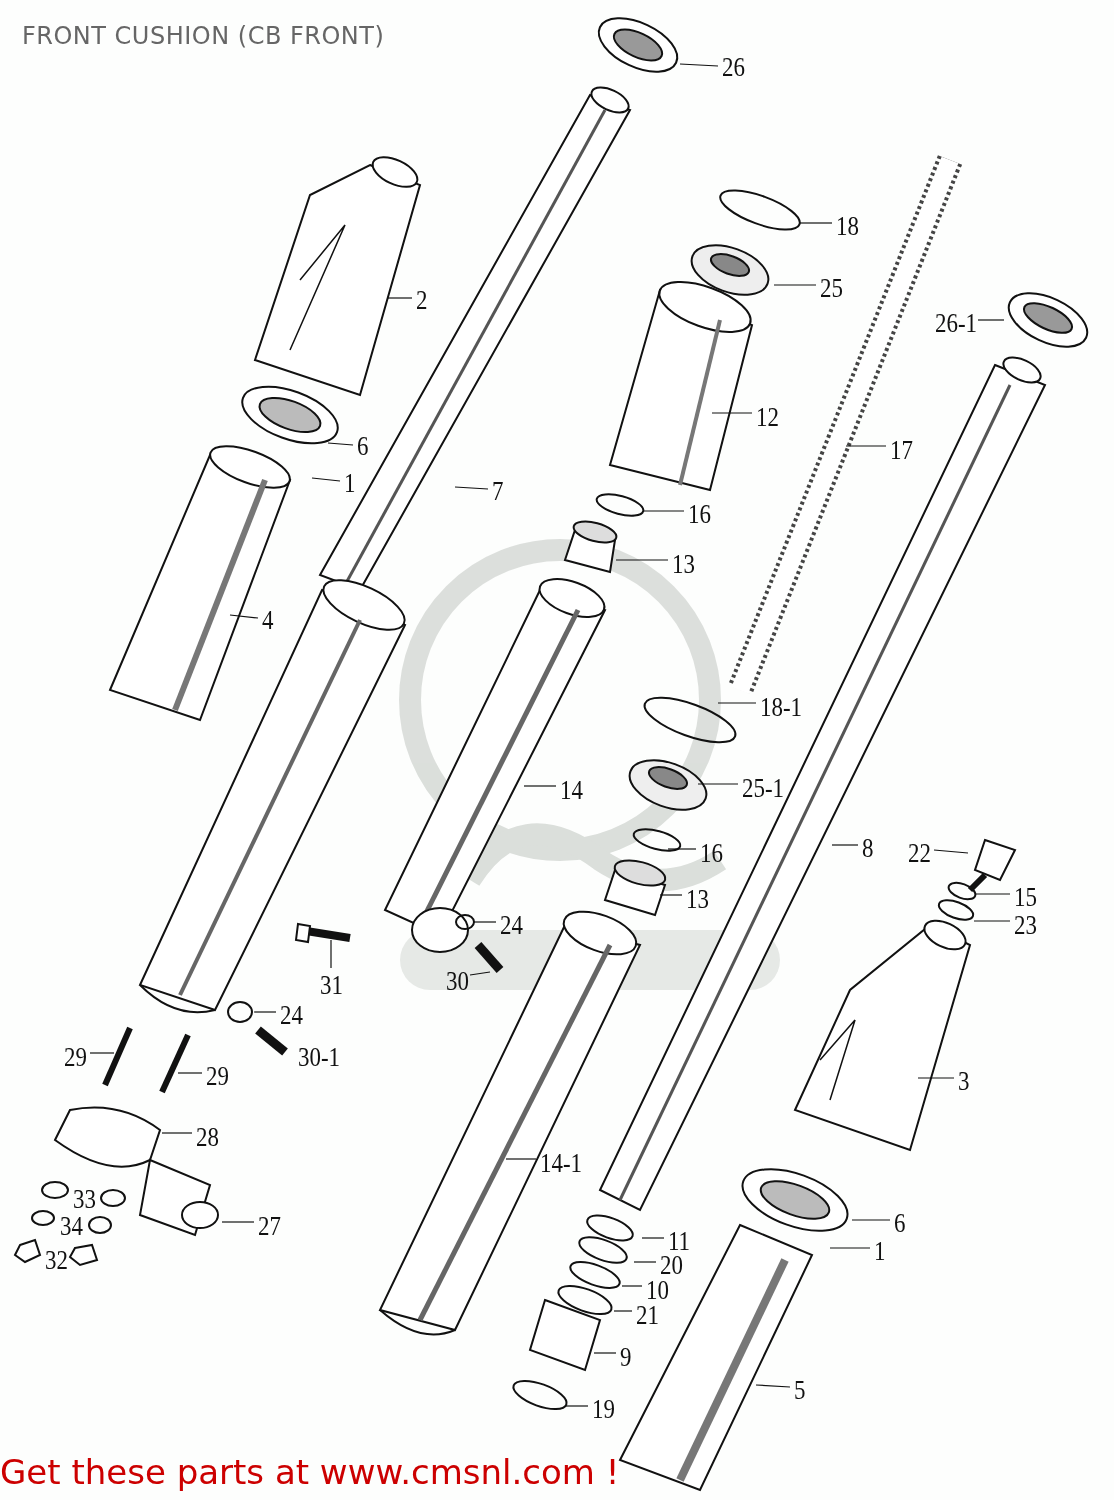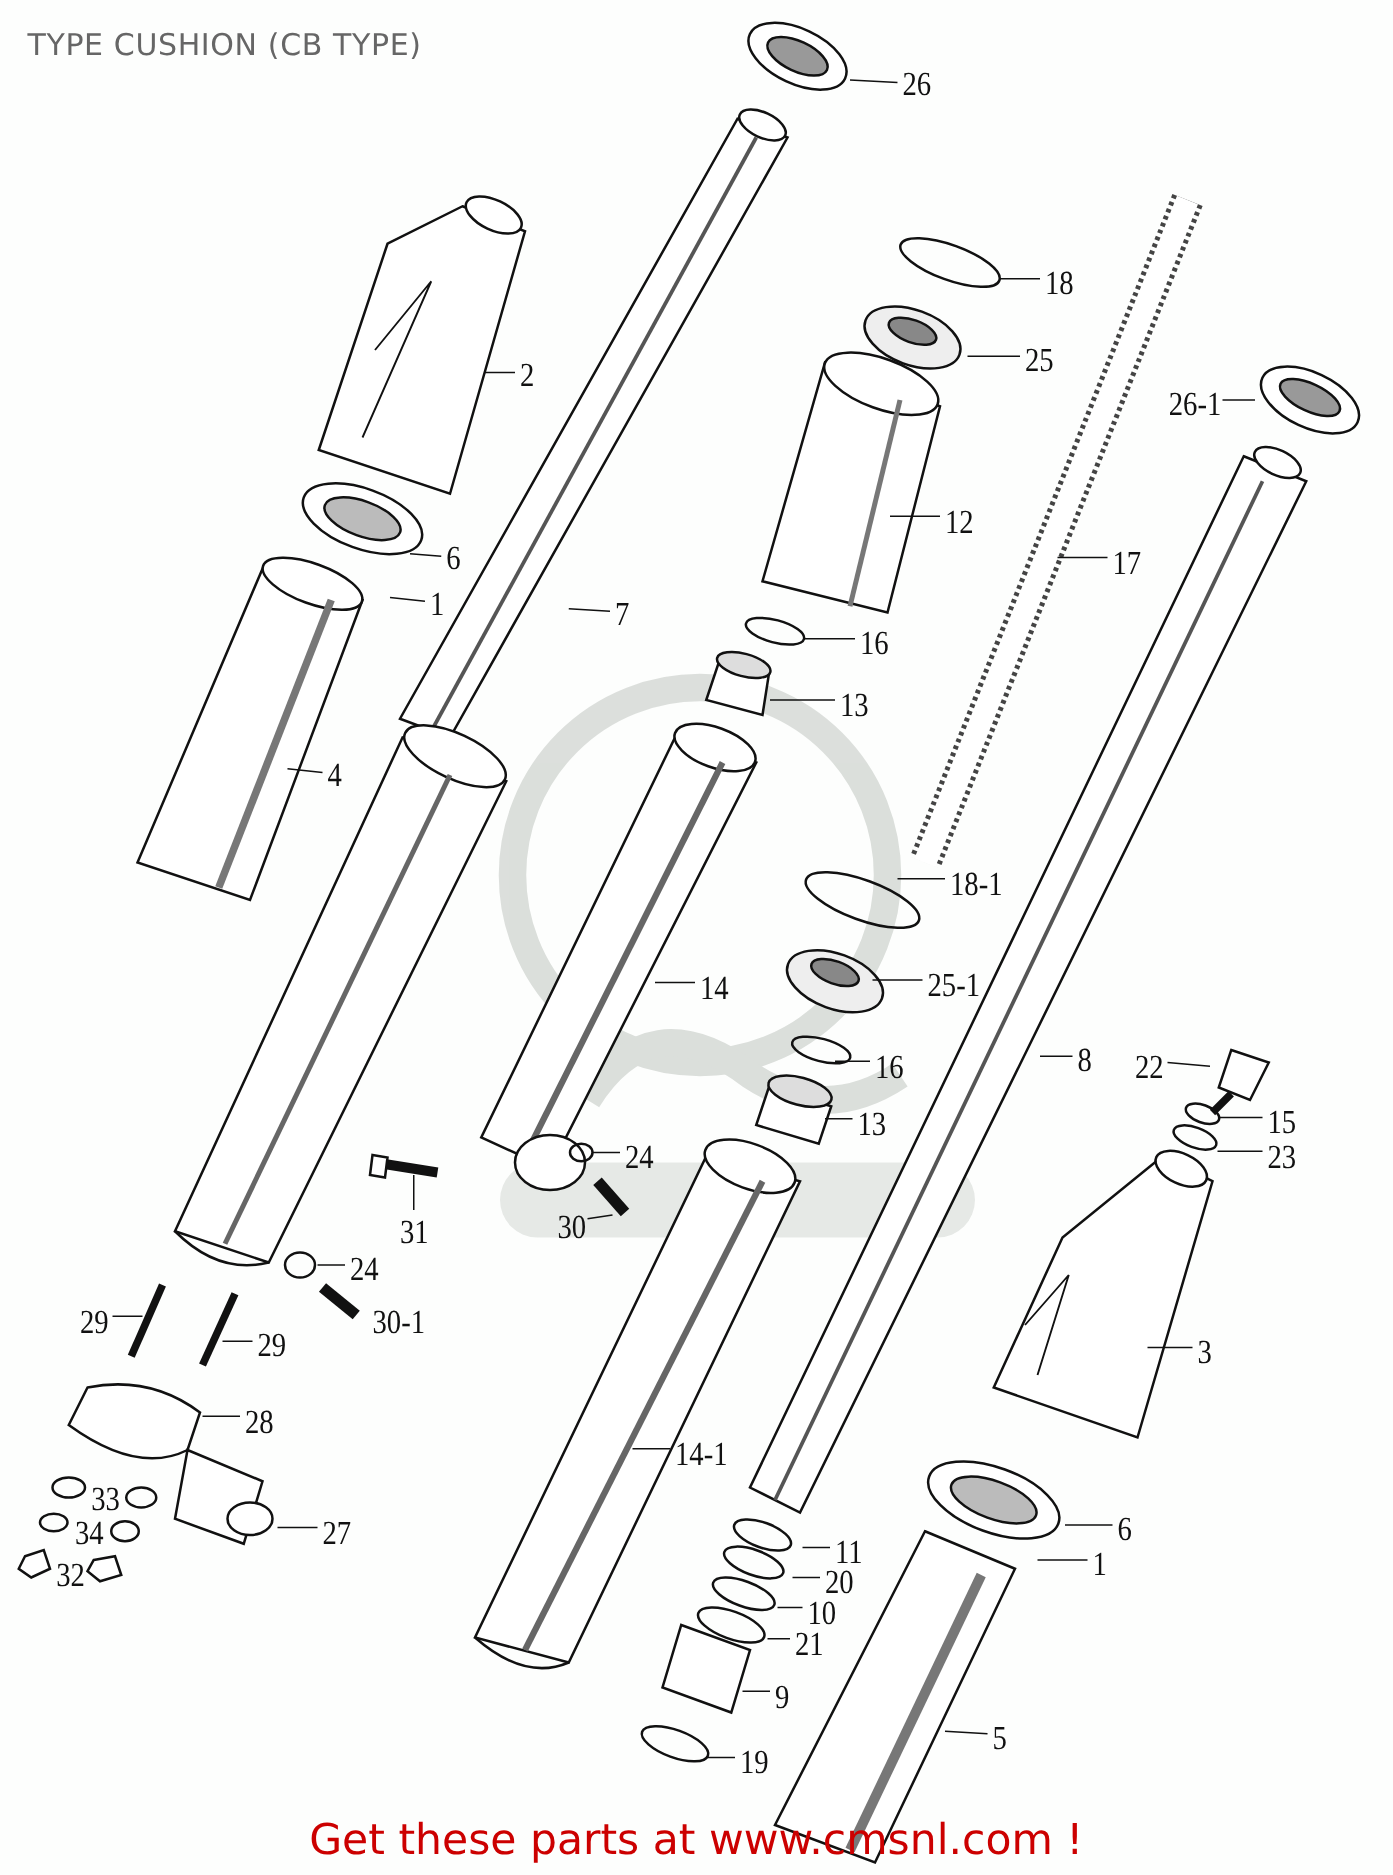--- a/index.html
+++ b/index.html
@@ -1,25 +1,25 @@
 <!DOCTYPE html>
 <html><head>
   <meta charset="utf-8">
   <style>
     html, body { margin: 0; padding: 0; background: #fdfefd; }
     body { width: 1114px; height: 1500px; position: relative; overflow: hidden; font-family: "DejaVu Serif", serif; }
     .title { position: absolute; left: 22px; top: 22px; font-family: "DejaVu Sans", sans-serif; font-size: 24px; color: #666; letter-spacing: 0.5px; }
-    .footer { position: absolute; left: 0; width: 1114px; top: 1452px; text-align: center; font-family: "DejaVu Sans", sans-serif; font-size: 34px; color: #cc0000; }
+    .footer { position: absolute; left: 0; width: 1114px; top: 1452px; font-family: "DejaVu Sans", sans-serif; font-size: 34px; color: #cc0000; }
     svg.diagram { position: absolute; left: 0; top: 0; }
     .lbl { position: absolute; font-family: "Liberation Serif", serif; font-size: 27px; color: #111; line-height: 1; transform: scaleX(0.85); transform-origin: left center; white-space: nowrap; }
   </style>
 </head>
 <body>
 
-<div class="title">TYPE CUSHION (CB TYPE)</div>
+<div class="title">FRONT CUSHION (CB FRONT)</div>
 
 <svg class="diagram" width="1114" height="1500" viewBox="0 0 1114 1500" fill="none" stroke="#111" stroke-width="2">
 
   <g stroke="#d8dcd8" stroke-width="22" fill="none" opacity="0.9">
     <circle cx="560" cy="700" r="150"></circle>
     <path d="M470 880 Q520 800 600 860 Q660 900 720 860"></path>
     <rect x="400" y="930" width="380" height="60" rx="30" fill="#e4e7e4" stroke="none"></rect>
   </g>
 
   <g>

